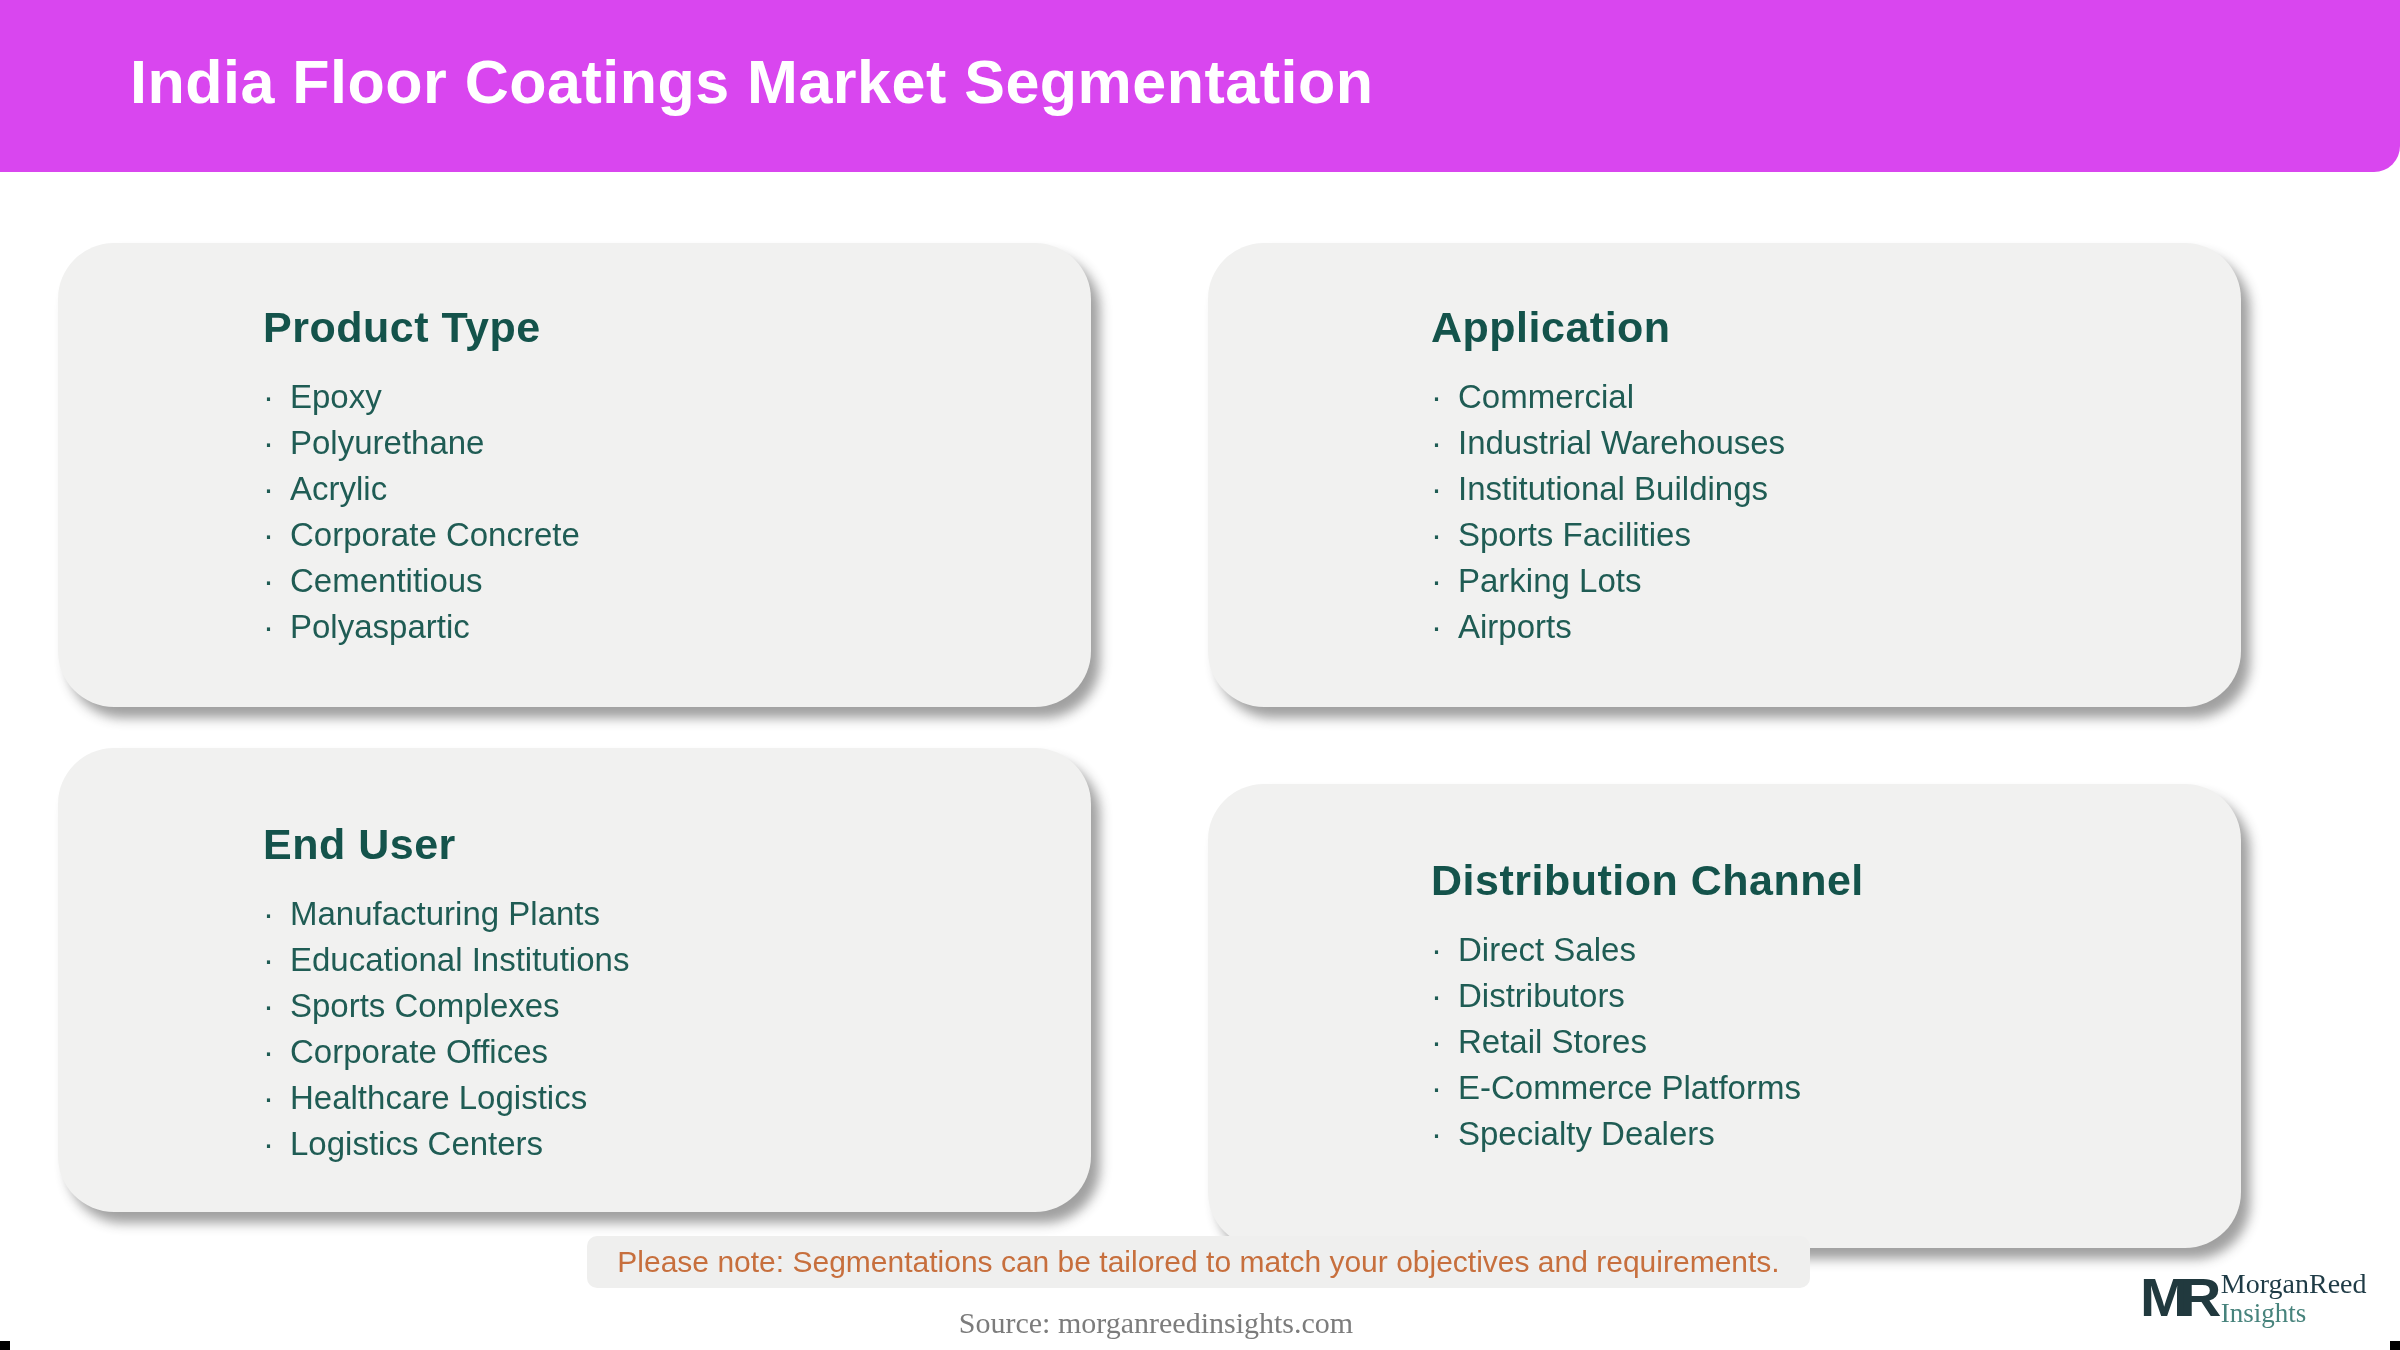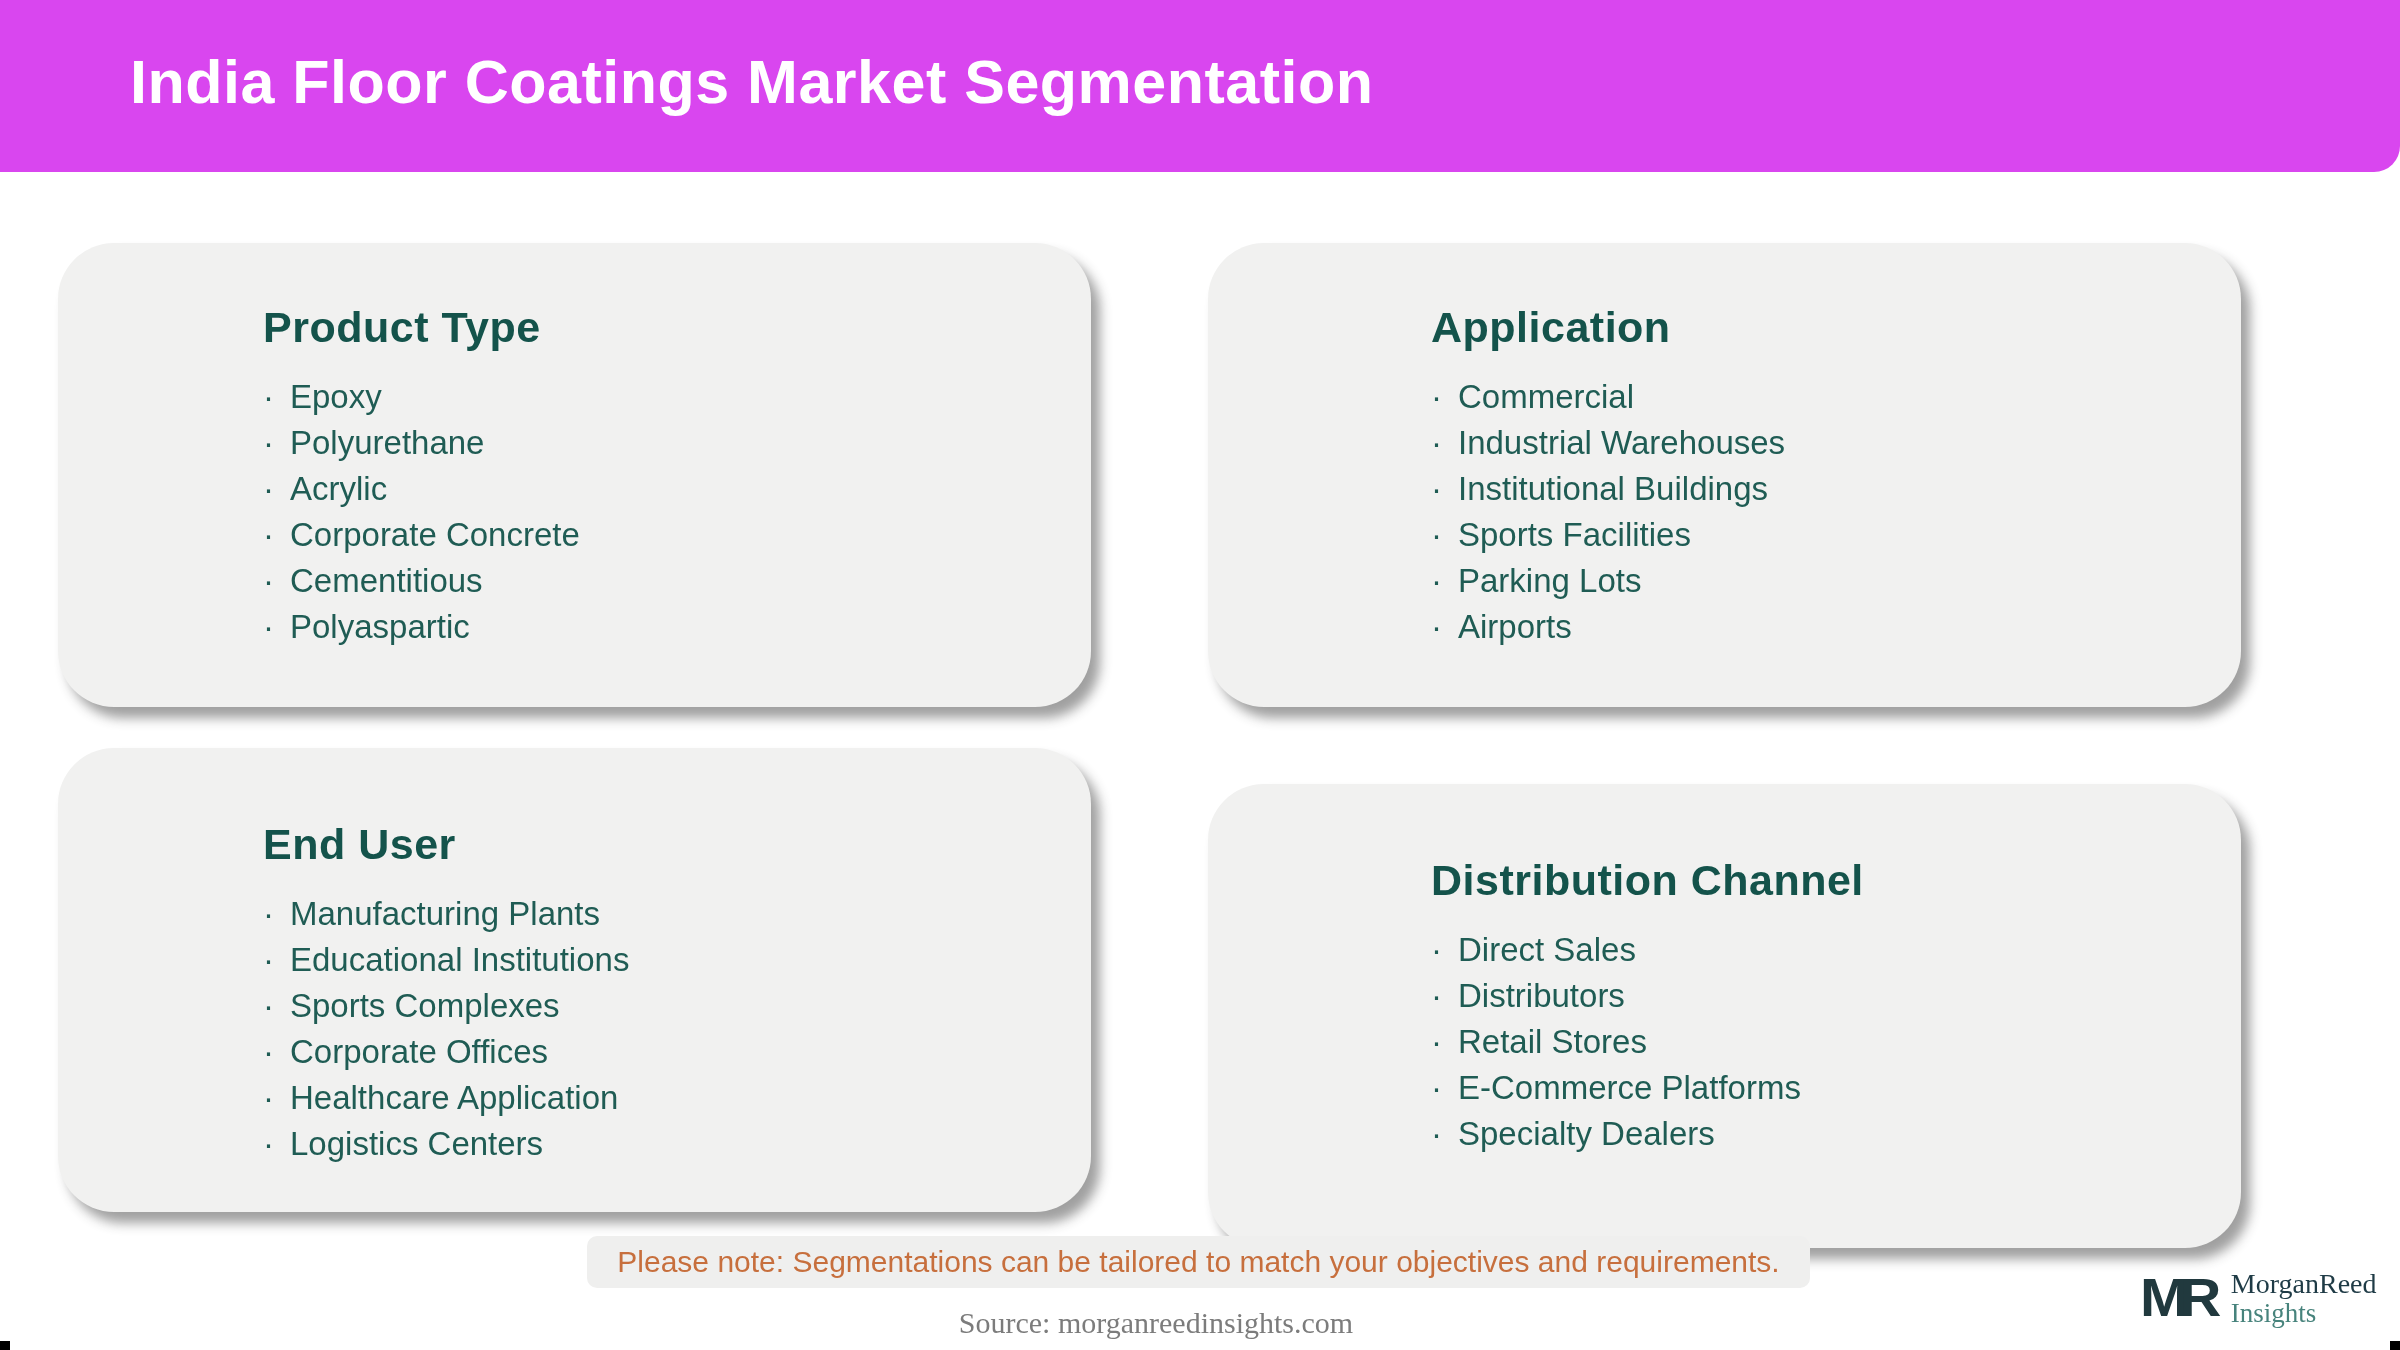--- a/index.html
+++ b/index.html
@@ -51,21 +51,21 @@
     font-size:30px;color:#c76f3d;
   }
   .source{
     position:absolute;left:0;top:1306px;width:2312px;
     text-align:center;font-size:30px;color:#7c7c7c;font-family:Liberation Serif, serif;
   }
 
   
   .logo{
     position:absolute;left:2140px;top:1270px;height:56px;
-    display:flex;align-items:center;gap:10px;
+    display:flex;align-items:center;
   }
   .monogram{
     font-weight:bold;font-size:58px;line-height:50px;color:#21393e;
     letter-spacing:-0.15em;padding-right:8px;transform:scaleY(0.92);
   }
   .brand-text{
     display:flex;flex-direction:column;line-height:1.06;
     font-family:"Liberation Serif", serif;
   }
   .brand-line1{font-size:28px;color:#1f3b46;}
@@ -108,21 +108,21 @@
   </ul>
 </section>
 
 <section class="card" id="card-2">
   <h2>End User</h2>
   <ul>
     <li><span class="bullet">·</span><span>Manufacturing Plants</span></li>
     <li><span class="bullet">·</span><span>Educational Institutions</span></li>
     <li><span class="bullet">·</span><span>Sports Complexes</span></li>
     <li><span class="bullet">·</span><span>Corporate Offices</span></li>
-    <li><span class="bullet">·</span><span>Healthcare Application</span></li>
+    <li><span class="bullet">·</span><span>Healthcare Logistics</span></li>
     <li><span class="bullet">·</span><span>Logistics Centers</span></li>
   </ul>
 </section>
 
 <section class="card" id="card-3">
   <h2>Distribution Channel</h2>
   <ul>
     <li><span class="bullet">·</span><span>Direct Sales</span></li>
     <li><span class="bullet">·</span><span>Distributors</span></li>
     <li><span class="bullet">·</span><span>Retail Stores</span></li>

